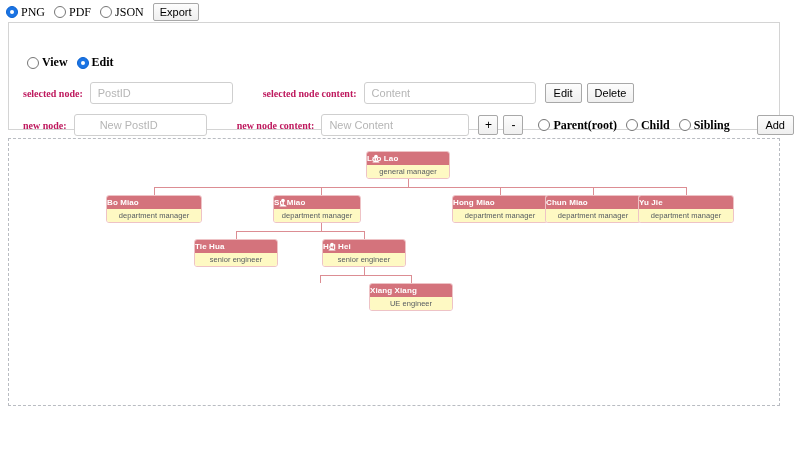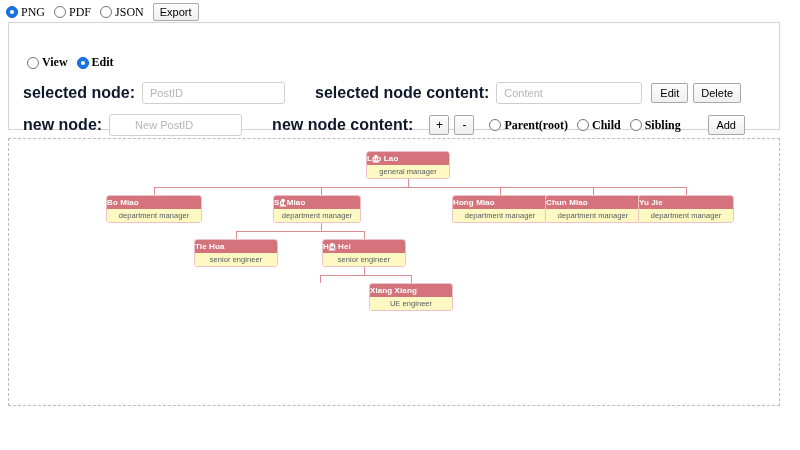--- a/index.html
+++ b/index.html
@@ -99,44 +99,44 @@
 
   .form-row {
     position: absolute;
     display: flex;
     align-items: center;
   }
   .row-selected { left: 14px; top: 59px; }
   .row-new      { left: 14px; top: 91px; }
 
   .field-label {
-    font-family: Liberation Sans, sans-serif;
+    font-family: Liberation Serif, serif;
     font-weight: bold;
-    font-size: 16px;
-    color: #0f172a;
+    font-size: 10px;
+    color: #be185d;
     white-space: nowrap;
     margin-right: 7px;
   }
 
   .text-input {
     font-family: "Liberation Sans", sans-serif;
     font-size: 11px;
     color: #333;
     border: 1px solid #cfcfcf;
     border-radius: 3px;
     background: #ffffff;
     height: 22px;
     padding: 0 7px;
     box-sizing: border-box;
     outline: none;
   }
   .text-input::placeholder { color: #b5b5b5; }
 
   .w-selected-node  { width: 143px; }
-  .w-node-content   { width: 146px; }
+  .w-node-content   { width: 172px; }
   .w-new-node       { width: 133px; padding-left: 25px; }
   .w-new-content    { width: 148px; }
 
   .gap-lg { margin-left: 30px; }
   .gap-md { margin-left: 9px; }
   .gap-sm { margin-left: 5px; }
 
   .sq-btn {
     font-family: "Liberation Sans", sans-serif;
     font-size: 12px;
@@ -280,20 +280,21 @@
 
     <button class="action-btn gap-md">Edit</button>
     <button class="action-btn gap-sm wide-btn">Delete</button>
   </div>
 
   <div class="form-row row-new">
     <span class="field-label">new node:</span>
     <input class="text-input w-new-node" type="text" placeholder="New PostID" style="">
 
     <span class="field-label gap-lg">new node content:</span>
+    <input class="text-input w-new-content" type="text" placeholder="New Content" style="">
 
     <button class="sq-btn gap-md">+</button>
     <button class="sq-btn gap-sm">-</button>
 
     <span style="display:inline-flex;align-items:flex-start;margin-left:15px;">
       <span class="radio-group">
         <span class="radio"></span>
         <span class="radio-label bold">Parent(root)</span>
       </span>
       <span class="radio-group">

